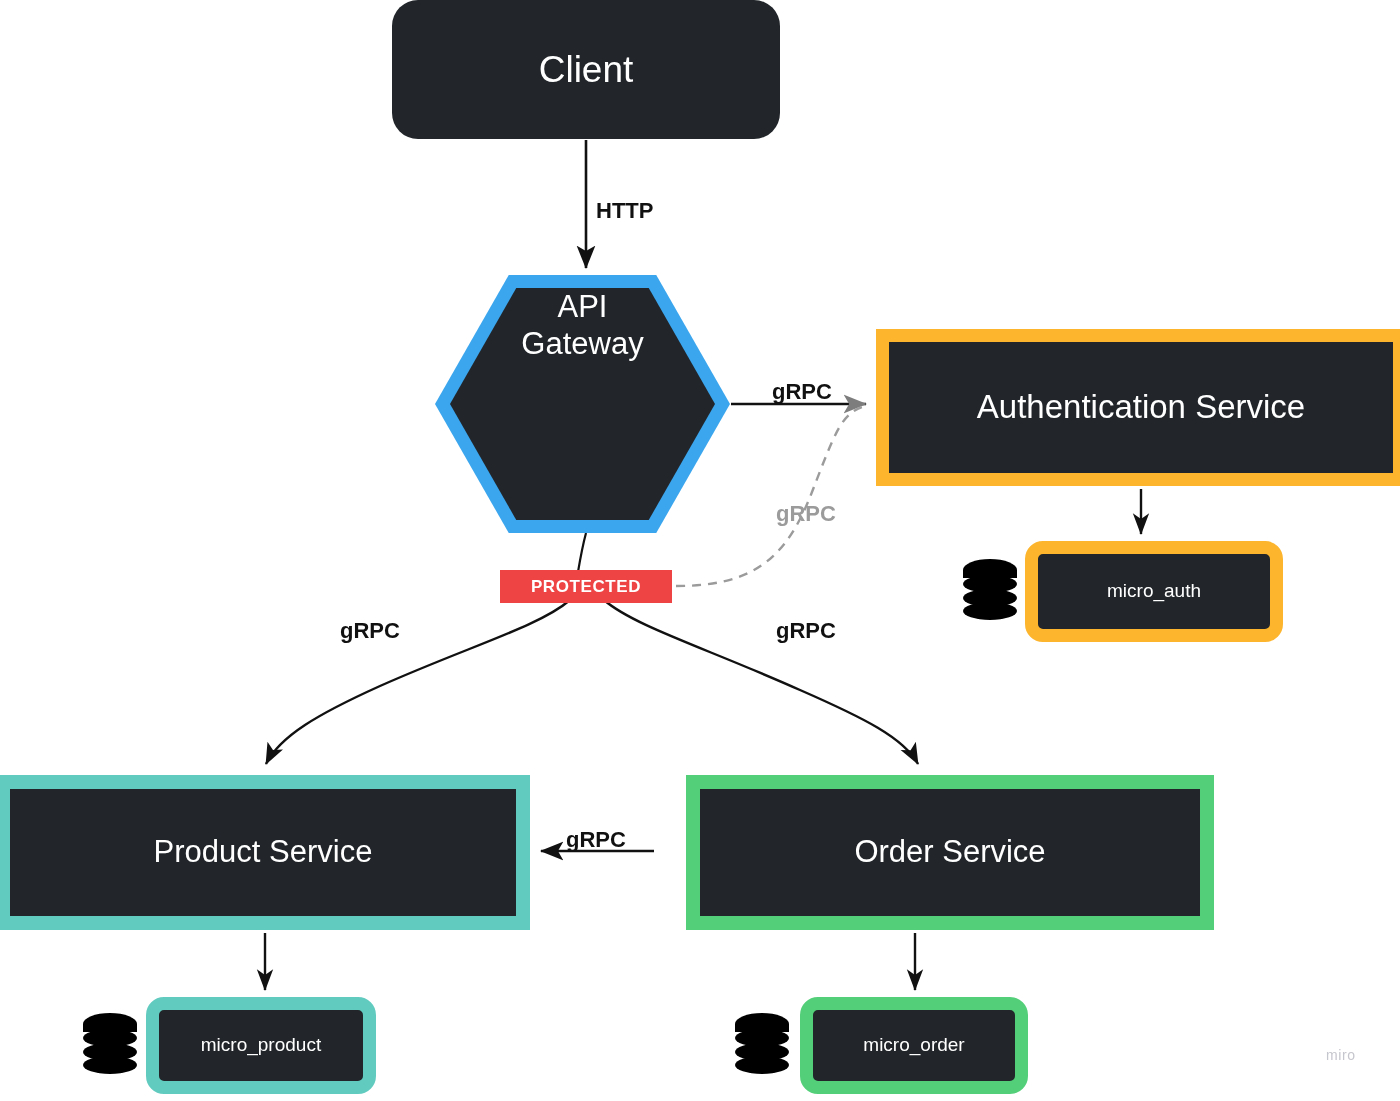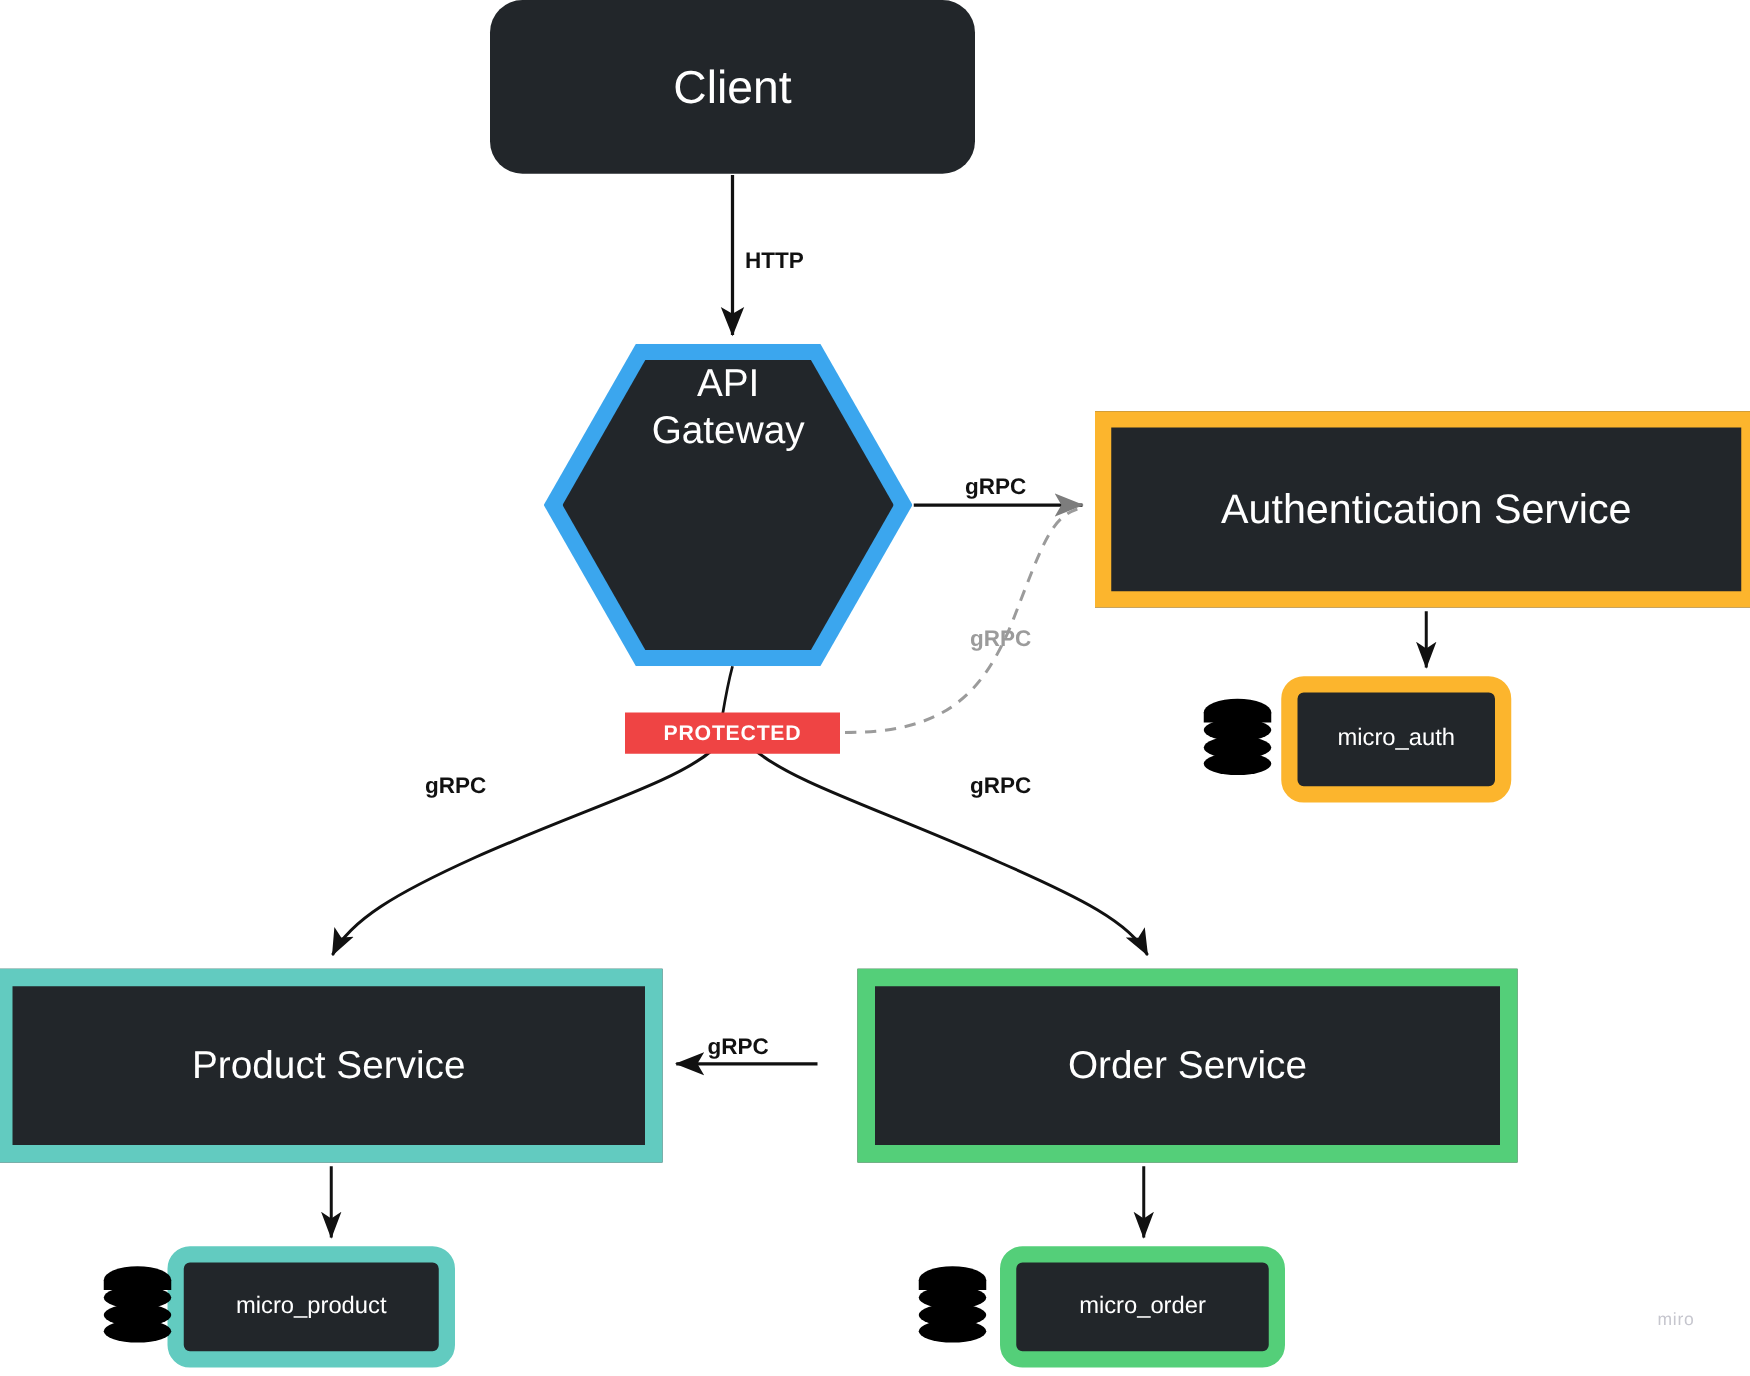--- a/index.html
+++ b/index.html
@@ -114,26 +114,26 @@
 
   
   .node-db {
     background: #22262a;
     border-radius: 18px;
     font-size: 19px;
   }
   .node-db-auth {
     left: 1025px;
     top: 541px;
-    width: 184px;
+    width: 258px;
     height: 101px;
     border: 13px solid #fcb52d;
   }
   .node-db-product {
-    left: 134px;
+    left: 146px;
     top: 997px;
     width: 230px;
     height: 97px;
     border: 13px solid #62cbc0;
   }
   .node-db-order {
     left: 800px;
     top: 997px;
     width: 228px;
     height: 97px;
@@ -163,21 +163,21 @@
     font-weight: bold;
     letter-spacing: 0.6px;
     display: flex;
     align-items: center;
     justify-content: center;
   }
 
   
   .edge-label {
     position: absolute;
-    font-size: 18px;
+    font-size: 22px;
     font-weight: bold;
     color: #111111;
     white-space: nowrap;
   }
   .edge-label.muted { color: #9b9b9b; }
 
   .lbl-http       { left: 596px; top: 198px; }
   .lbl-grpc-auth  { left: 772px; top: 379px; }
   .lbl-grpc-dash  { left: 776px; top: 501px; }
   .lbl-grpc-left  { left: 340px; top: 618px; }

